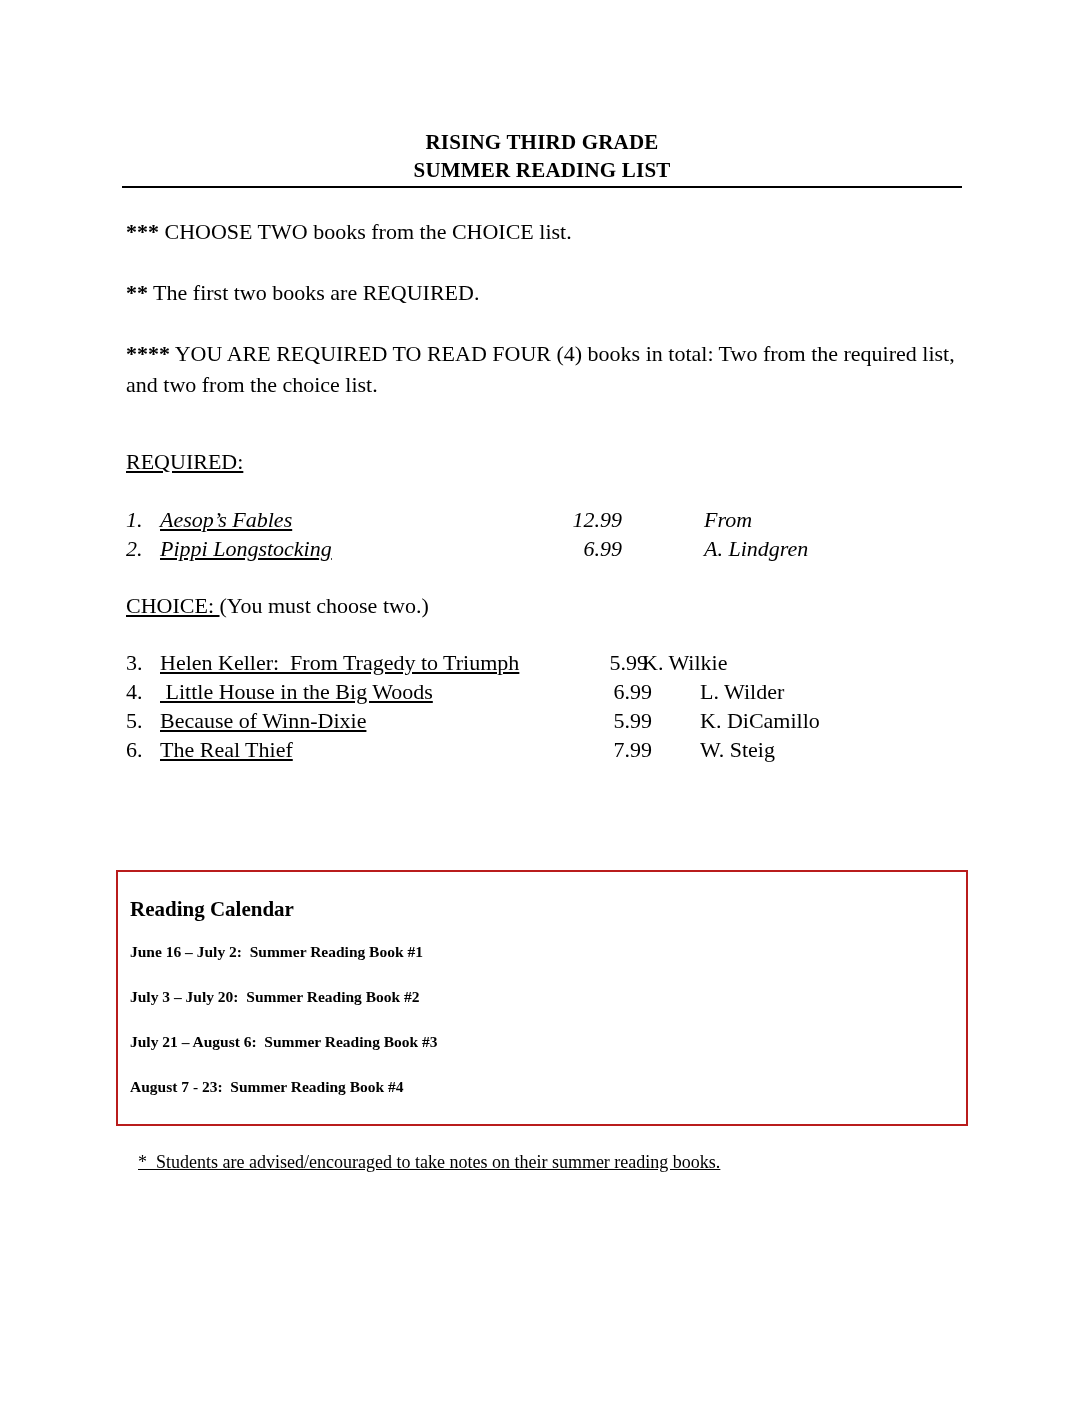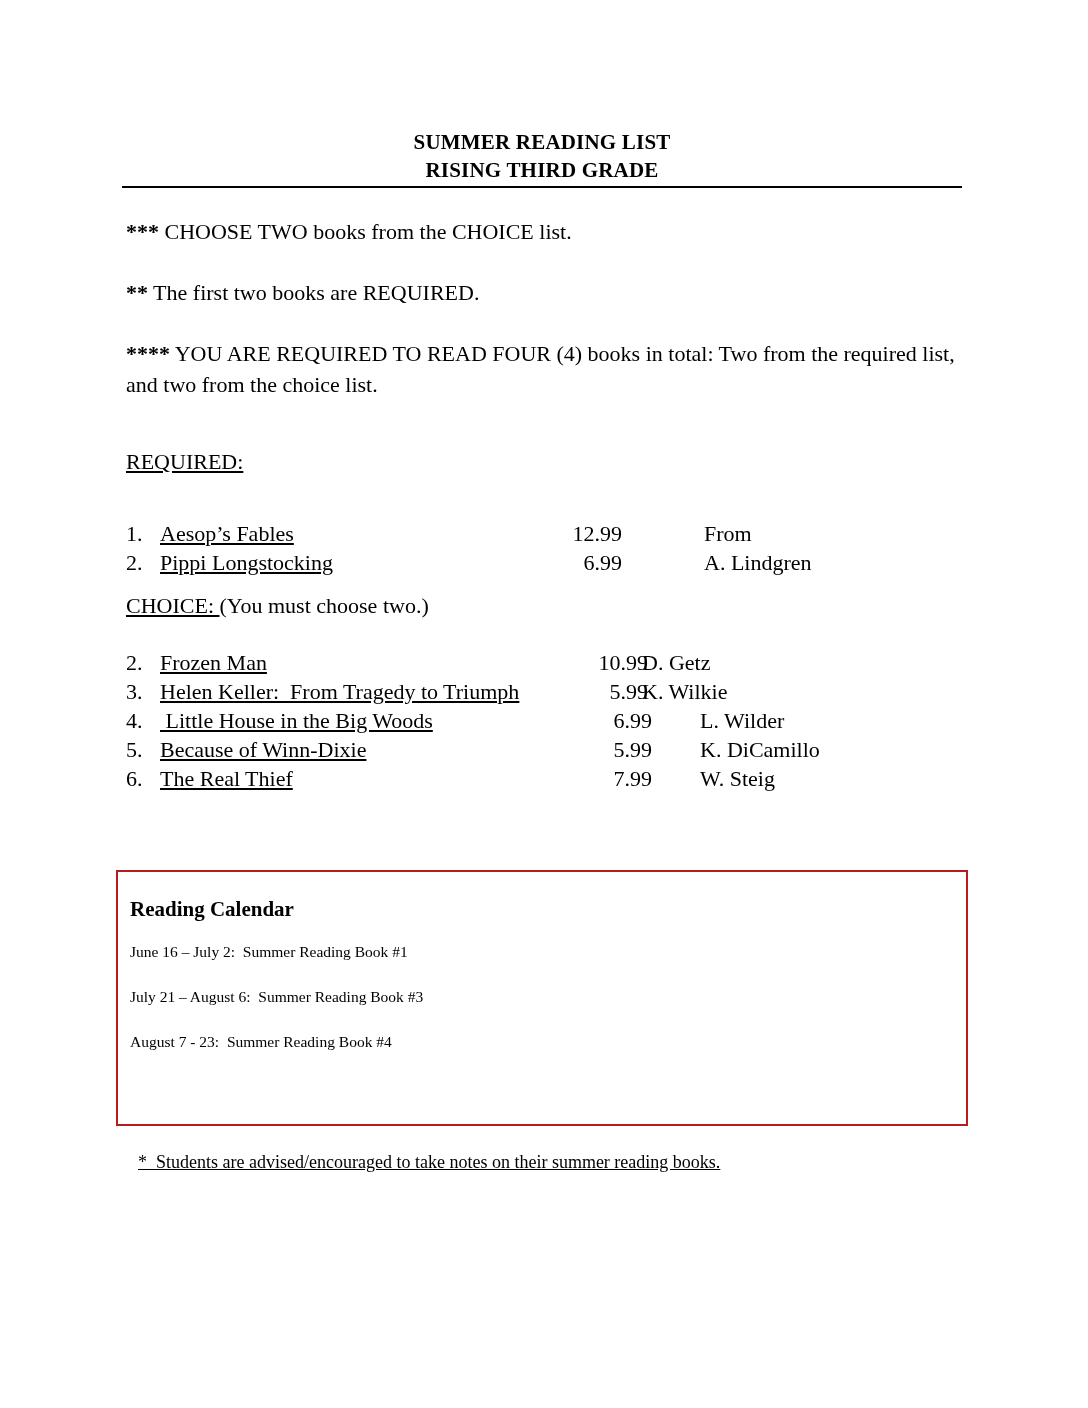--- a/index.html
+++ b/index.html
@@ -71,21 +71,21 @@
   #required-heading { left: 126px; top: 448px; }
   #choice-heading   { left: 126px; top: 592px; }
 
   
   .booklist {
     position: absolute;
     left: 126px;
     width: 840px;
     font-size: 22px;
   }
-  #required-list { top: 519px; }
+  #required-list { top: 505px; font-style: italic; }
   #choice-list   { top: 648px; }
 
   .book-row {
     display: block;
     height: 29px;
     line-height: 29px;
     white-space: nowrap;
     position: relative;
   }
   .bk-num {
@@ -134,20 +134,21 @@
     top: 24px;
     font-size: 21px;
     font-weight: bold;
     line-height: 26px;
   }
   .calendar-rows {
     position: absolute;
     left: 12px;
     top: 70px;
     width: 810px;
+    font-weight: bold;
   }
   .cal-row {
     font-size: 15.5px;
     line-height: 20px;
     margin-bottom: 25px;
     white-space: pre;
   }
   .cal-row:last-child { margin-bottom: 0; }
 
   
@@ -161,22 +162,22 @@
     white-space: pre;
     text-decoration: underline;
   }
 </style>
 </head>
 <body>
 
 <div class="page">
 
   <div class="title-block">
+    <div class="title-line">RISING THIRD GRADE</div>
     <div class="title-line">SUMMER READING LIST</div>
-    <div class="title-line">RISING THIRD GRADE</div>
   </div>
   <div class="title-rule"></div>
 
   <div class="intro">
     <p><span class="stars">***</span><span>  CHOOSE TWO books from the CHOICE list.</span></p>
     <p><span class="stars">**</span><span> The first two books are REQUIRED.</span></p>
     <p><span class="stars">****</span><span>  YOU ARE REQUIRED TO READ FOUR (4) books in total:  Two from the required list, and two from the choice list.</span></p>
   </div>
 
   <div class="section-heading" id="required-heading">
@@ -195,25 +196,20 @@
       <span class="bk-author">A. Lindgren</span>
     </div>
   </div>
 
   <div class="section-heading" id="choice-heading">
     <span class="uline">CHOICE: </span><span> (You must choose two.)</span>
   </div>
 
   <div class="booklist" id="choice-list">
     <div class="book-row grp-a">
-      <span class="bk-num">2.</span><span class="bk-title">Frozen Man</span>
-      <span class="bk-price">10.99</span>
-      <span class="bk-author">D. Getz</span>
-    </div>
-    <div class="book-row grp-a">
       <span class="bk-num">3.</span><span class="bk-title">Helen Keller:  From Tragedy to Triumph</span>
       <span class="bk-price">5.99</span>
       <span class="bk-author">K. Wilkie</span>
     </div>
     <div class="book-row grp-b">
       <span class="bk-num">4.</span><span class="bk-title"> Little House in the Big Woods</span>
       <span class="bk-price">6.99</span>
       <span class="bk-author">L. Wilder</span>
     </div>
     <div class="book-row grp-b">
@@ -225,20 +221,21 @@
       <span class="bk-num">6.</span><span class="bk-title">The Real Thief</span>
       <span class="bk-price">7.99</span>
       <span class="bk-author">W. Steig</span>
     </div>
   </div>
 
   <div class="calendar-box">
     <div class="calendar-title">Reading Calendar</div>
     <div class="calendar-rows">
       <div class="cal-row">June 16 – July 2:  Summer Reading Book #1</div>
+      <div class="cal-row">July 3 – July 20:  Summer Reading Book #2</div>
       <div class="cal-row">July 21 – August 6:  Summer Reading Book #3</div>
       <div class="cal-row">August 7 - 23:  Summer Reading Book #4</div>
     </div>
   </div>
 
   <div class="footer-note">*  Students are advised/encouraged to take notes on their summer reading books.</div>
 
 </div>
 
 </body></html>

